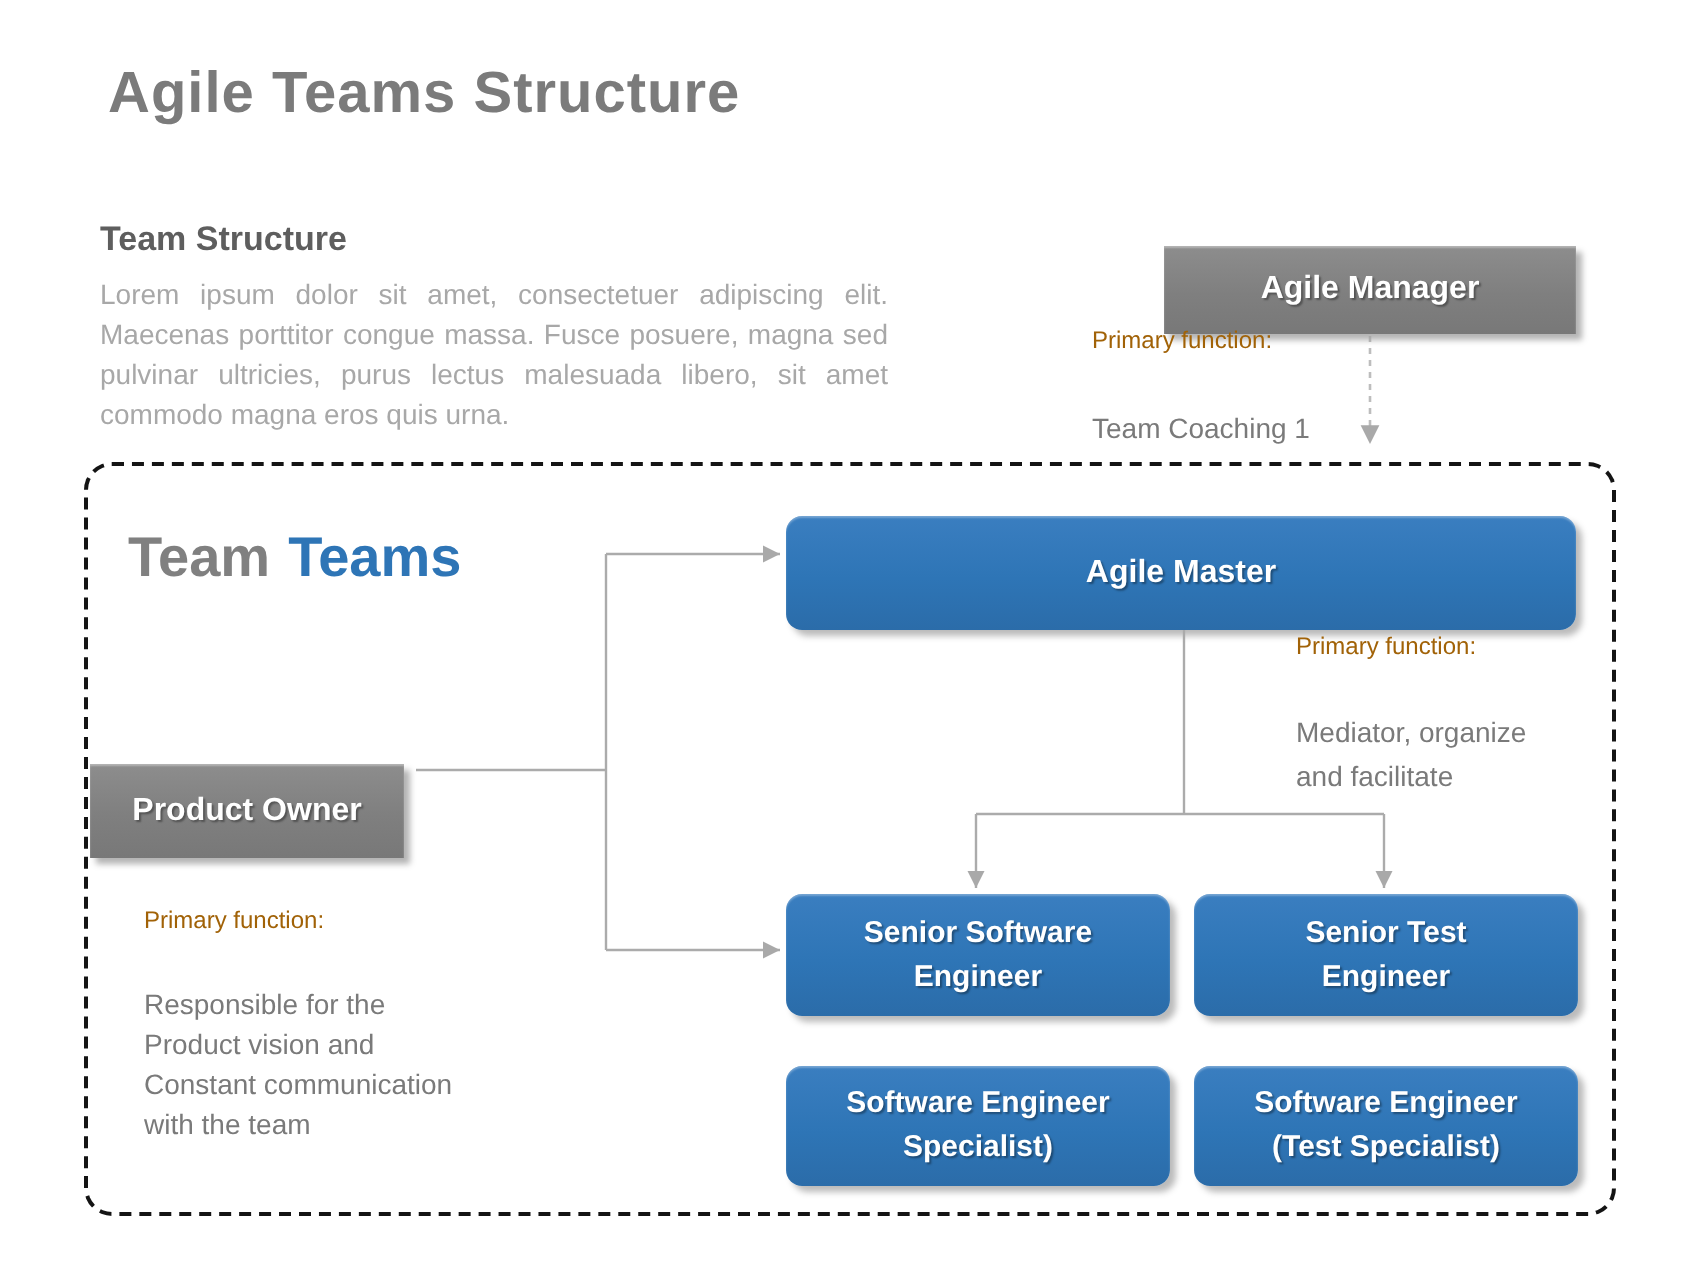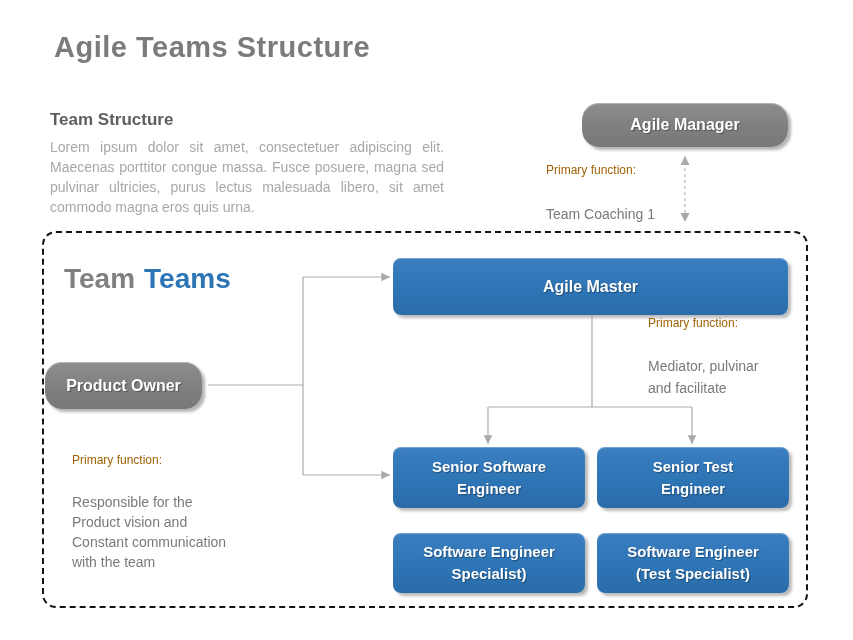--- a/index.html
+++ b/index.html
@@ -45,22 +45,23 @@
     text-align: center;
     white-space: pre-line;
     display: flex;
     align-items: center;
     justify-content: center;
     box-sizing: border-box;
     text-shadow: 1px 1px 1px rgba(0,0,0,0.35);
   }
   .node.gray {
     background: linear-gradient(180deg, #8d8d8d 0%, #7f7f7f 55%, #787878 100%);
-    border-radius: 17px;
+    border-radius: 0;
     box-shadow: 3px 3px 3px rgba(160,160,160,0.8), inset 0 1px 1px rgba(255,255,255,0.35);
+    margin-top: 20px;
   }
   .node.blue {
     background: linear-gradient(180deg, #3a7ec0 0%, #2e75b6 55%, #2b6ca9 100%);
     border-radius: 8px;
     box-shadow: 3px 3px 3px rgba(170,170,170,0.8), inset 0 1px 1px rgba(255,255,255,0.3);
   }
 
   .manager-box { left: 582px; top: 103px; width: 206px; height: 44px; font-size: 16px; }
   .master-box  { left: 393px; top: 258px; width: 395px; height: 57px; font-size: 16px; }
   .po-box      { left: 45px;  top: 362px; width: 157px; height: 47px; font-size: 16px; }
@@ -150,21 +151,21 @@
 
   <div class="abs node gray po-box">Product Owner</div>
   <div class="abs fn-label po-fn-label">Primary function:</div>
   <div class="abs fn-text po-fn-text">Responsible for the
 Product vision and
 Constant communication
 with the team</div>
 
   <div class="abs node blue master-box">Agile Master</div>
   <div class="abs fn-label master-fn-label">Primary function:</div>
-  <div class="abs fn-text master-fn-text">Mediator, pulvinar
+  <div class="abs fn-text master-fn-text">Mediator, organize
 and facilitate</div>
 
   <div class="abs node blue member-box sse-box">Senior Software
 Engineer</div>
   <div class="abs node blue member-box ste-box">Senior Test
 Engineer</div>
   <div class="abs node blue member-box ses-box">Software Engineer
 Specialist)</div>
   <div class="abs node blue member-box sets-box">Software Engineer
 (Test Specialist)</div>

